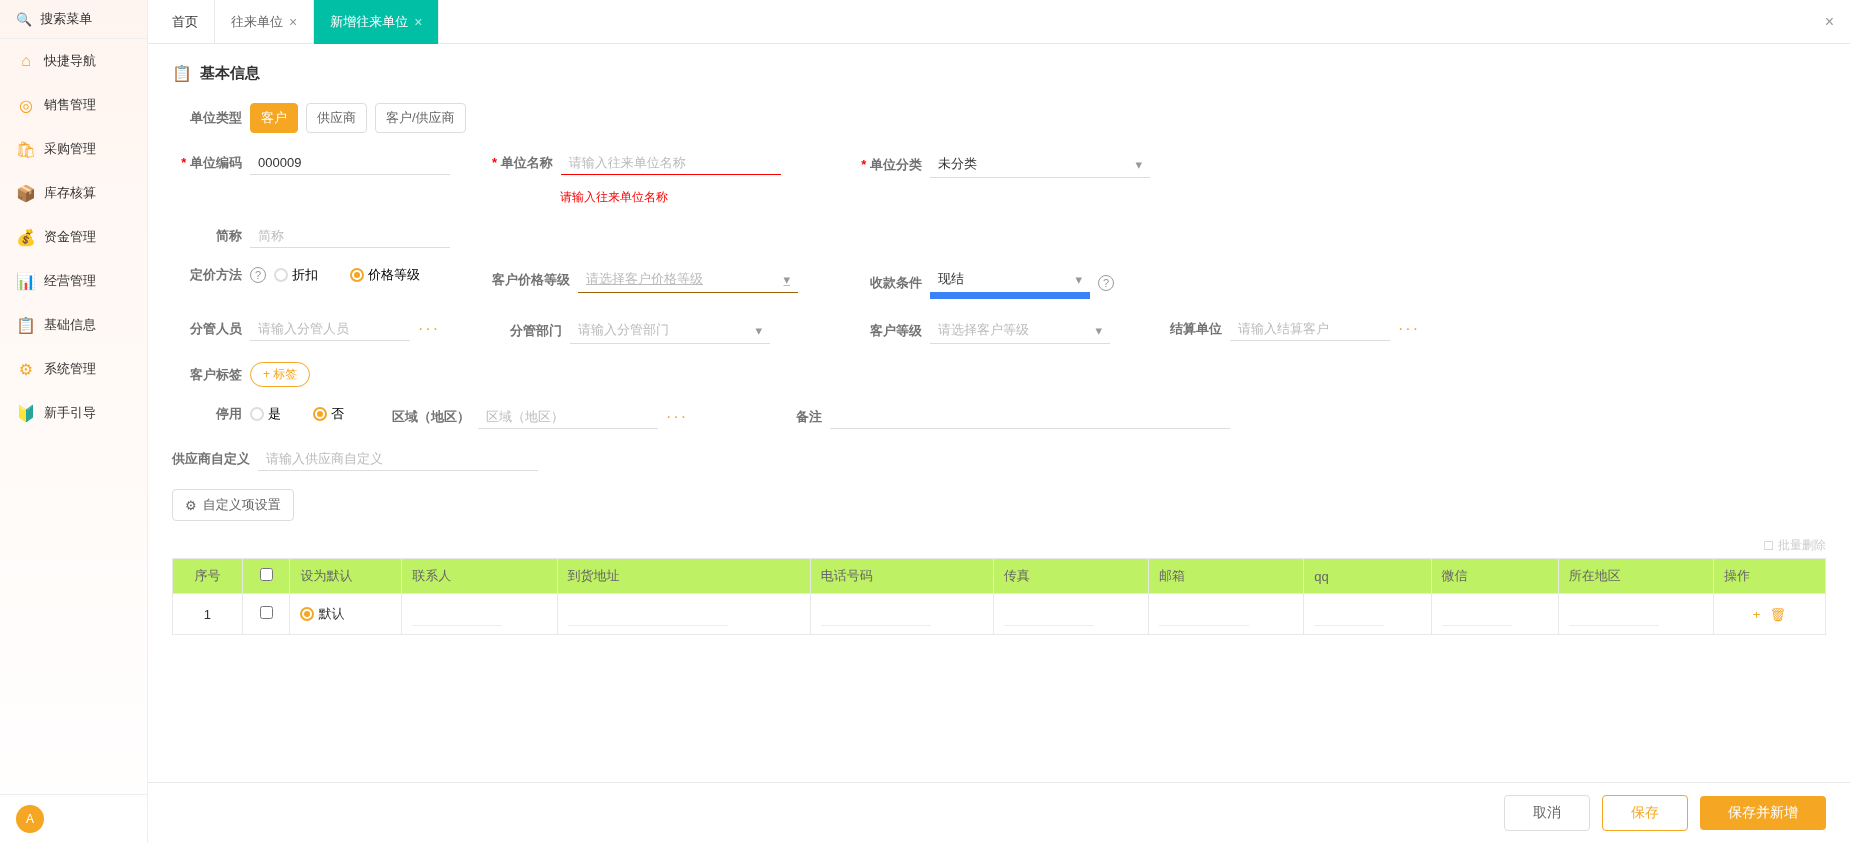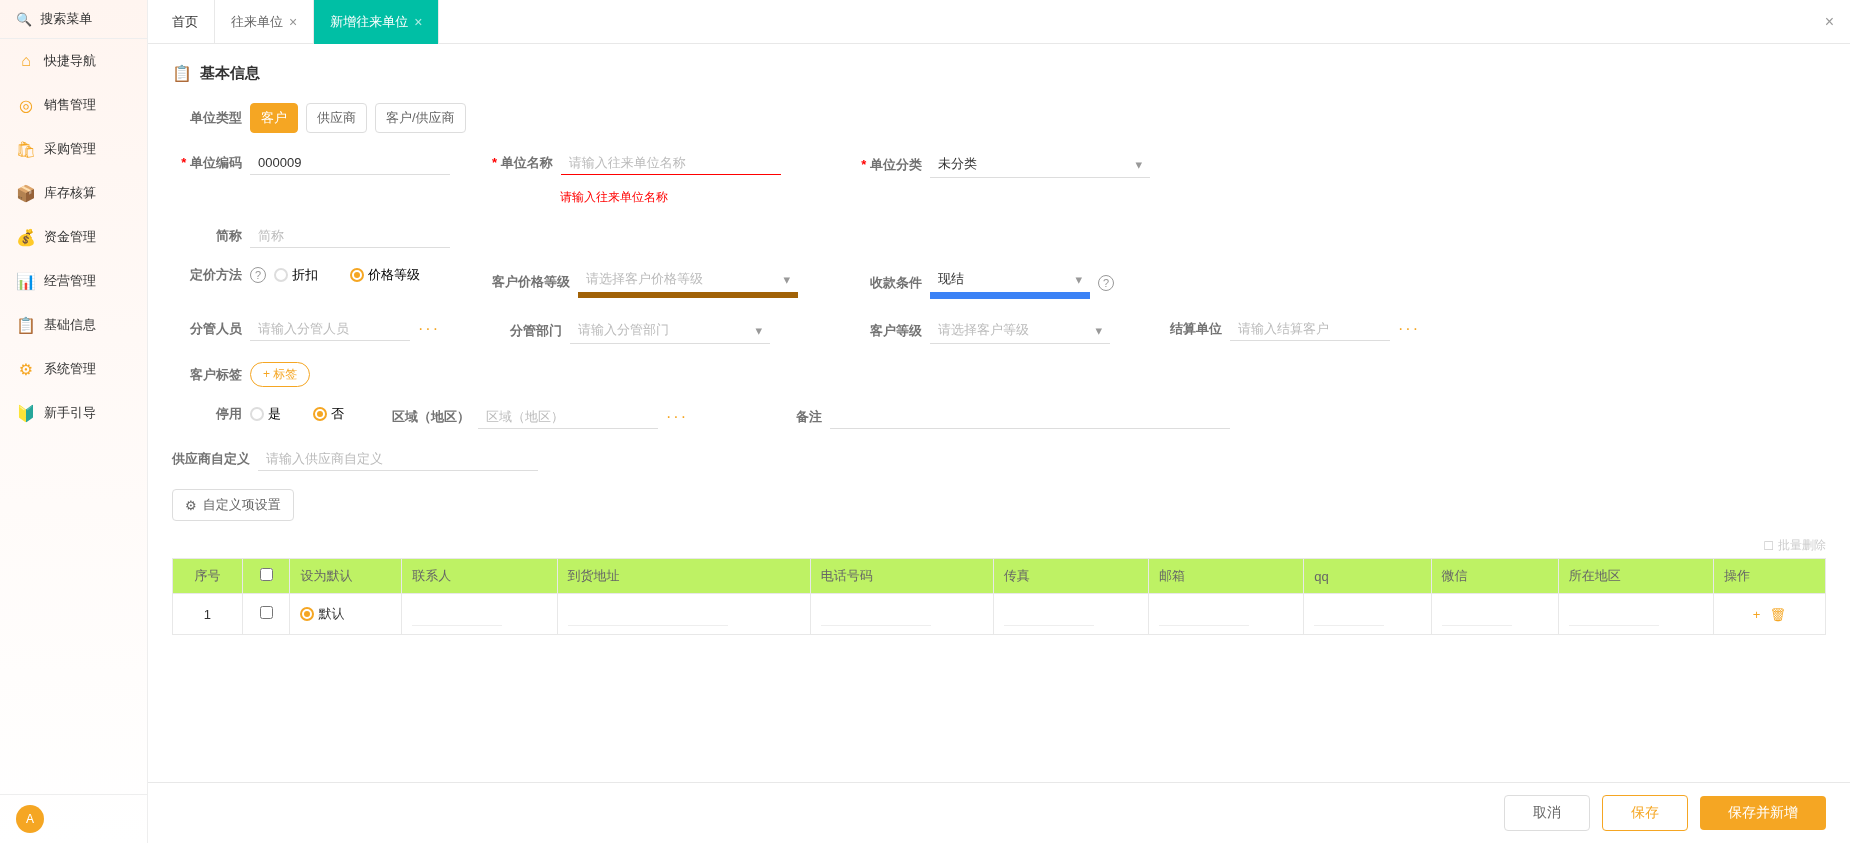--- a/index.html
+++ b/index.html
@@ -407,21 +407,21 @@
             <span>折扣</span>
           </label>
           <label class="radio-item">
             <span class="radio-circle checked"></span>
             <span>价格等级</span>
           </label>
         </div>
       </div>
       <div class="form-group" style="max-width:360px;">
         <span class="form-label">客户价格等级</span>
-        <div class="form-select" style="width:220px; border-bottom:6px solid #a16207;">
+        <div class="form-select" style="width:220px; border-bottom:1px solid #a16207;text-decoration:underline;">
           <span style="color:#bbb;">请选择客户价格等级</span>
           <span class="chevron" style="margin-left:auto;">▾</span>
         </div>
       </div>
       <div class="form-group" style="max-width:340px;">
         <span class="form-label">收款条件</span>
         <div class="form-select has-value" style="width:160px; border-bottom:7px solid #3b82f6;">
           <span>现结</span>
           <span class="chevron" style="margin-left:auto;">▾</span>
         </div>

